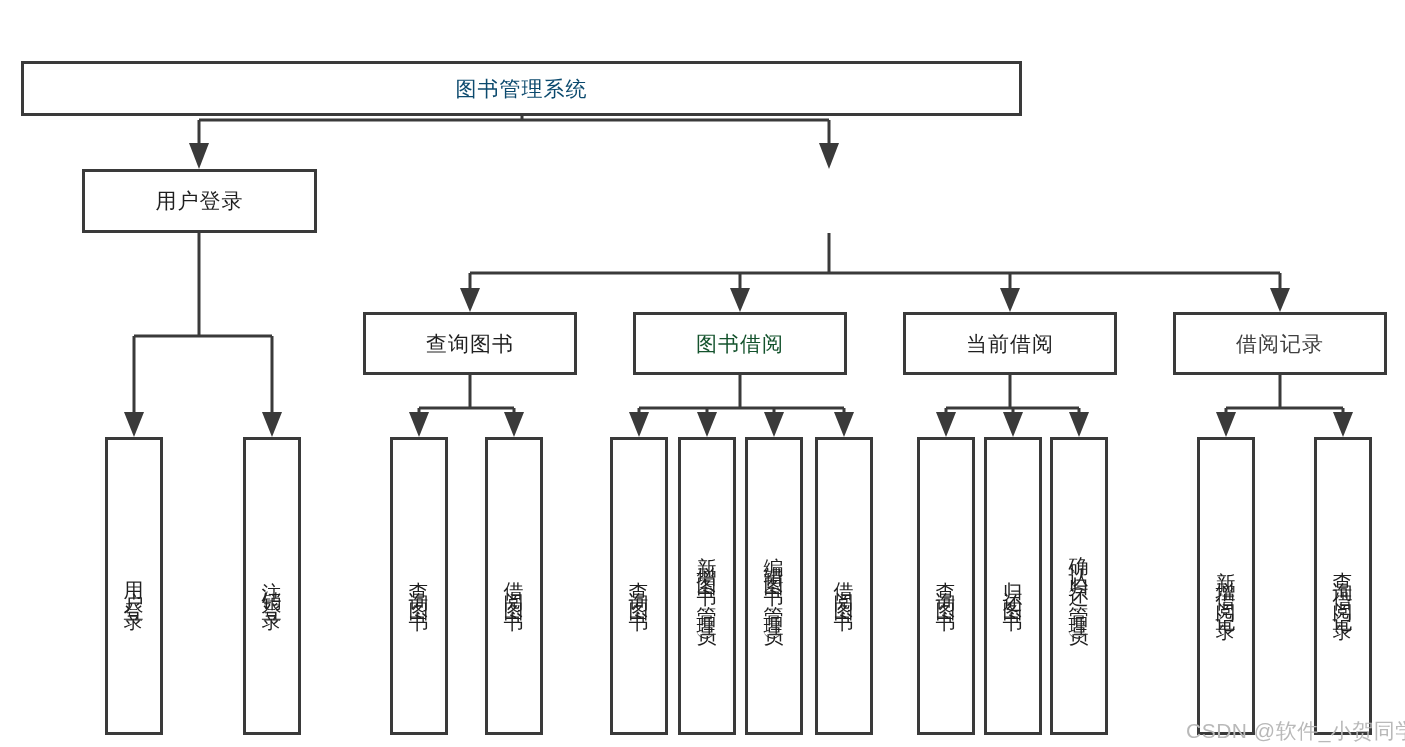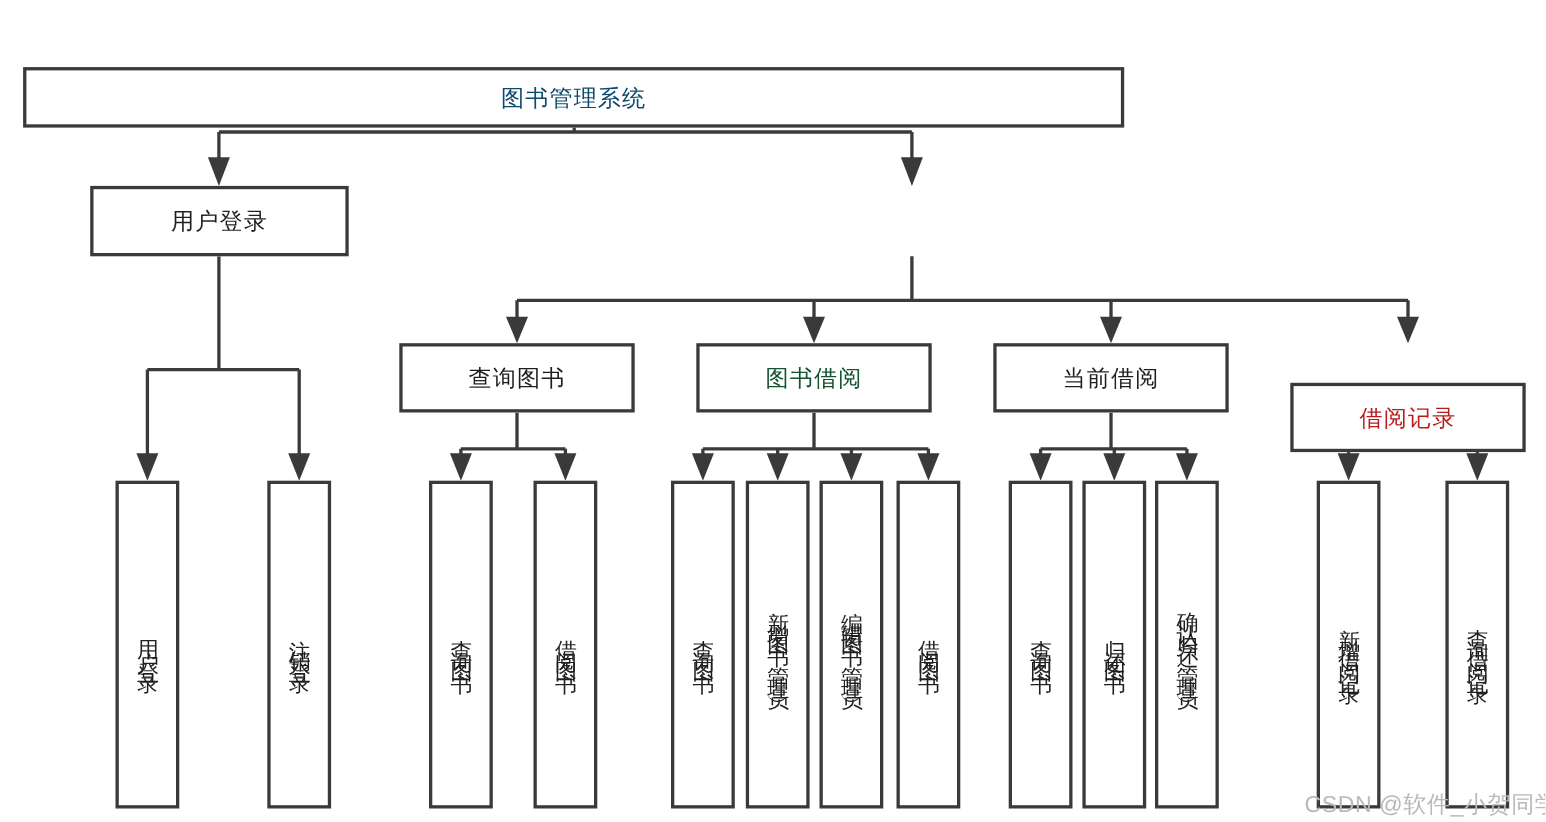--- a/index.html
+++ b/index.html
@@ -98,21 +98,21 @@
     </g>
   </svg>
 
   <div class="box h-box root-box" style="border-color: rgb(58, 58, 58); color: #0c4a6e; margin-top: 48px;">图书管理系统</div>
 
   <div class="box h-box l2-box" style="left: 82px; border-color: rgb(58, 58, 58); color: rgb(31, 31, 31);">用户登录</div>
 
   <div class="box h-box l3-box" style="left: 363px; border-color: rgb(58, 58, 58); color: rgb(31, 31, 31);">查询图书</div>
   <div class="box h-box l3-box" style="left: 633px; border-color: rgb(58, 58, 58); color: #14532d;">图书借阅</div>
   <div class="box h-box l3-box" style="left: 903px; border-color: rgb(58, 58, 58); color: rgb(31, 31, 31);">当前借阅</div>
-  <div class="box h-box l3-box" style="left: 1173px; border-color: rgb(58, 58, 58); color: #b91c1c; margin-top: 36px;">借阅记录</div>
+  <div class="box h-box l3-box" style="left: 1173px; border-color: rgb(58, 58, 58); color: #404040;">借阅记录</div>
 
   <div class="box leaf" style="left: 105px; border-color: rgb(58, 58, 58); color: rgb(31, 31, 31);">用户登录</div>
   <div class="box leaf" style="left: 243px; border-color: rgb(58, 58, 58); color: rgb(31, 31, 31);">注销登录</div>
 
   <div class="box leaf" style="left: 390px; border-color: rgb(58, 58, 58); color: rgb(31, 31, 31);">查询图书</div>
   <div class="box leaf" style="left: 485px; border-color: rgb(58, 58, 58); color: rgb(31, 31, 31);">借阅图书</div>
 
   <div class="box leaf" style="left: 610px; border-color: rgb(58, 58, 58); color: rgb(31, 31, 31);">查询图书</div>
   <div class="box leaf" style="left: 678px; border-color: rgb(58, 58, 58); color: rgb(31, 31, 31);">新增图书（管理员）</div>
   <div class="box leaf" style="left: 745px; border-color: rgb(58, 58, 58); color: rgb(31, 31, 31);">编辑图书（管理员）</div>

